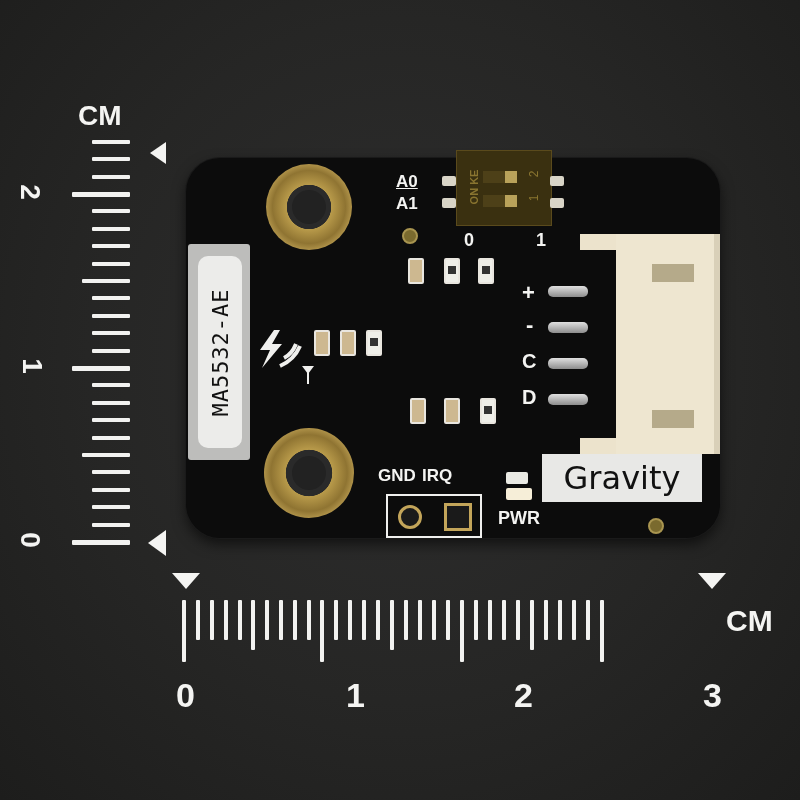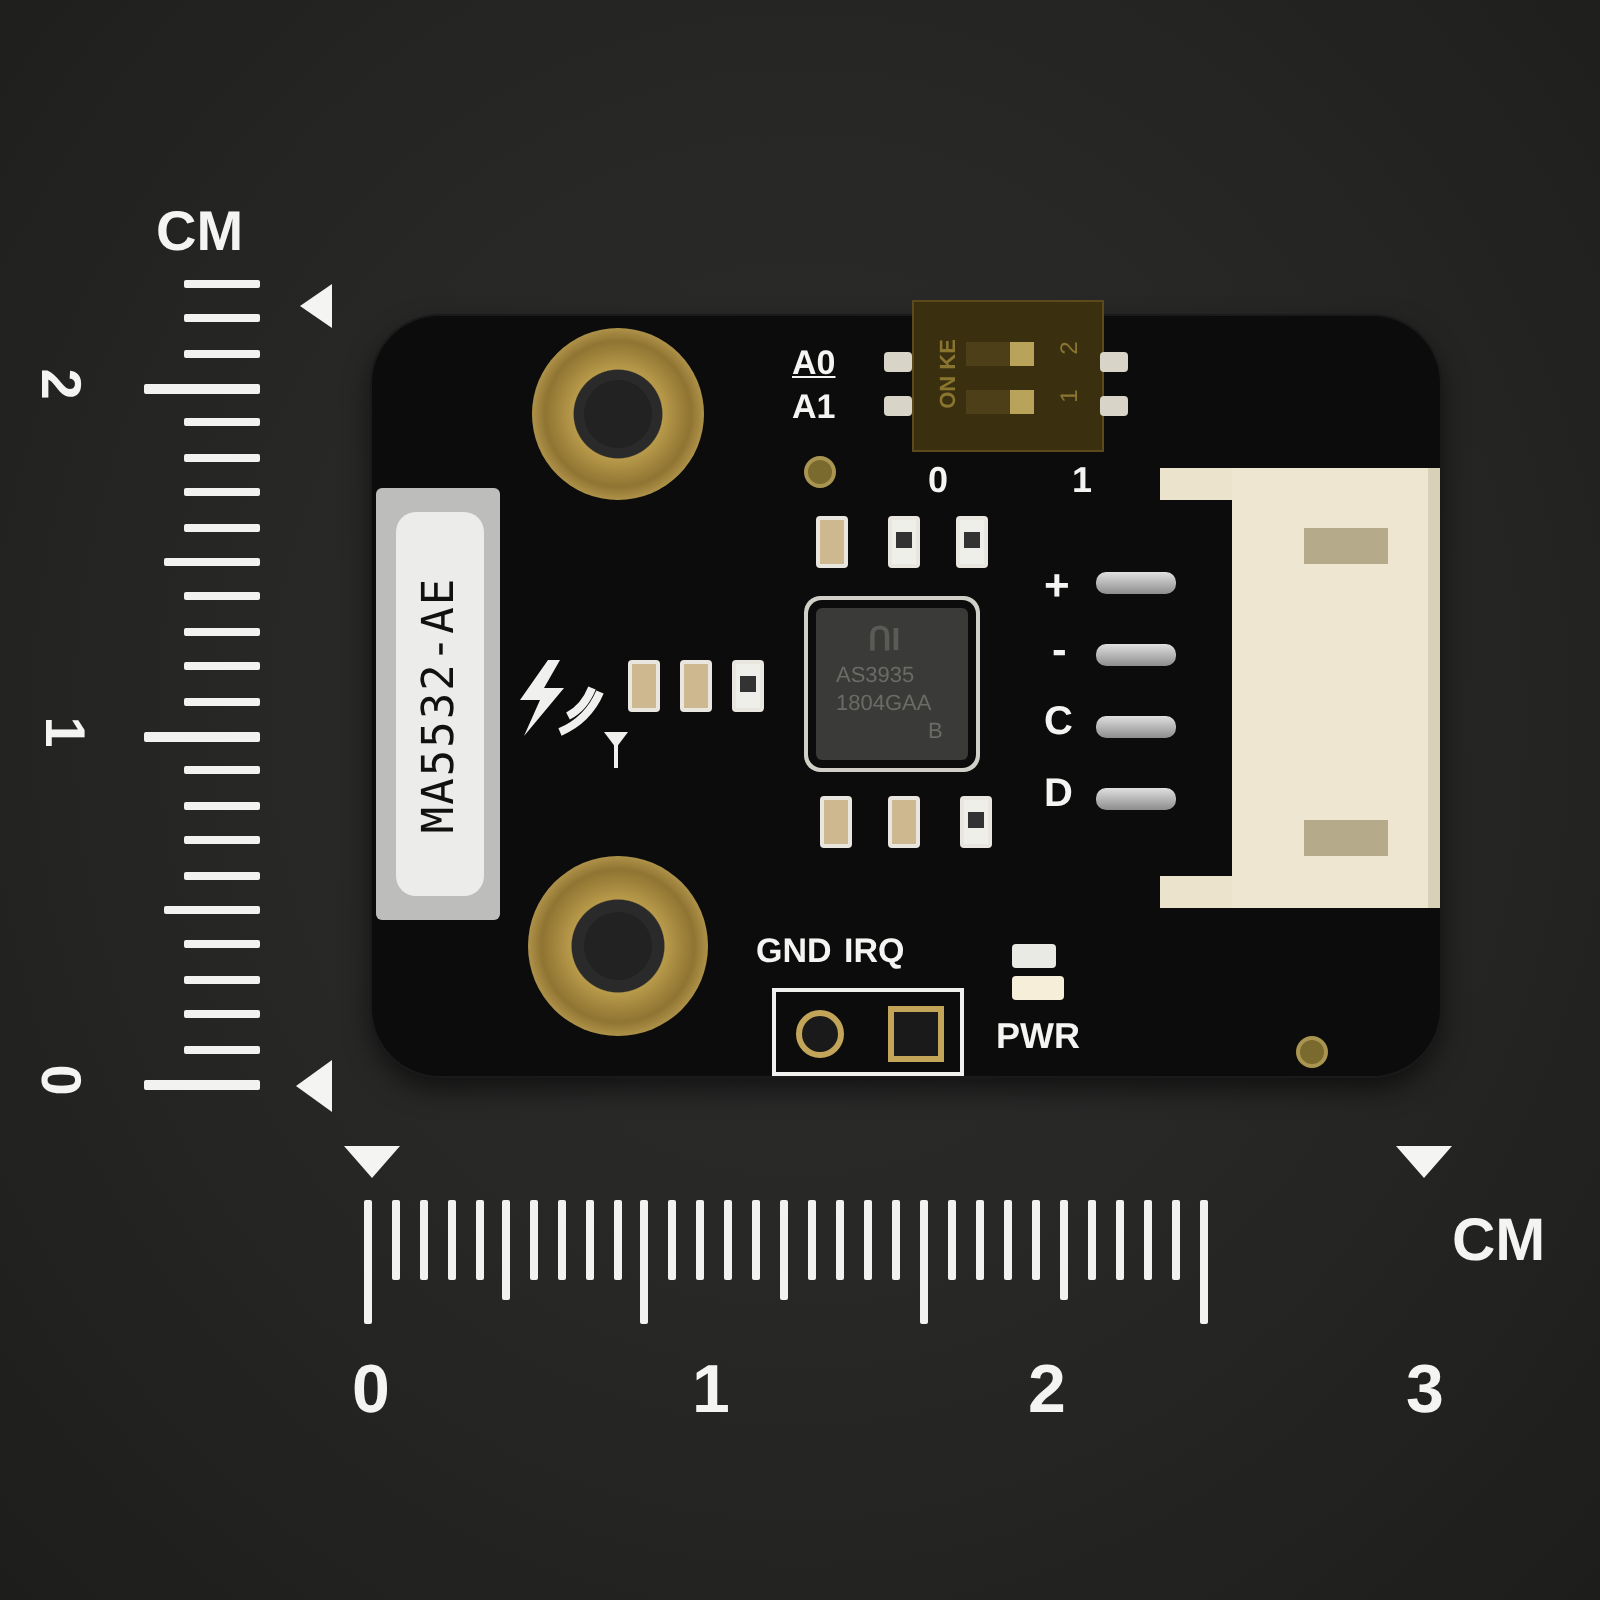--- a/index.html
+++ b/index.html
@@ -169,26 +169,20 @@
   <div class="pad" style="left:364px;top:18px;"></div>
   <div class="pad" style="left:364px;top:40px;"></div>
   <div class="silk" style="left:278px;top:72px;font-size:18px;">0</div>
   <div class="silk" style="left:350px;top:72px;font-size:18px;">1</div>
 
 
   <div class="smd" style="left:222px;top:100px;"></div>
   <div class="smd res" style="left:258px;top:100px;"></div>
   <div class="smd res" style="left:292px;top:100px;"></div>
 
-  <div class="abs" style="left:222px;top:146px;width:76px;height:76px;background:#3a3a38;border-radius:3px;box-shadow:0 0 0 4px #0c0c0c, 0 0 0 6px #d0d0c8;">
-    <div style="position:absolute;left:26px;top:6px;font-size:16px;color:#5a5a56;font-weight:bold;">ꓵI</div>
-    <div style="position:absolute;left:10px;top:28px;font-size:11px;color:#6a6a66;">AS3935</div>
-    <div style="position:absolute;left:10px;top:42px;font-size:11px;color:#6a6a66;">1804GAA</div>
-    <div style="position:absolute;left:56px;top:56px;font-size:11px;color:#6a6a66;">B</div>
-  </div>
 
   <div class="smd" style="left:224px;top:240px;"></div>
   <div class="smd" style="left:258px;top:240px;"></div>
   <div class="smd res" style="left:294px;top:240px;"></div>
 
   <div class="silk" style="left:336px;top:122px;font-size:22px;">+</div>
   <div class="silk" style="left:340px;top:154px;font-size:22px;">-</div>
   <div class="silk" style="left:336px;top:192px;font-size:20px;">C</div>
   <div class="silk" style="left:336px;top:228px;font-size:20px;">D</div>
 
@@ -209,15 +203,16 @@
   <div class="silk" style="left:236px;top:308px;font-size:17px;">IRQ</div>
   <div class="abs" style="left:200px;top:336px;width:92px;height:40px;border:2px solid #f0f0ee;">
     <div class="abs" style="left:10px;top:9px;width:18px;height:18px;border-radius:50%;border:3px solid #c3a55a;background:#1a1a1a;"></div>
     <div class="abs" style="left:56px;top:7px;width:22px;height:22px;border:3px solid #c3a55a;background:#1a1a1a;"></div>
   </div>
 
   <div class="abs" style="left:320px;top:314px;width:22px;height:12px;background:#eaeae4;border-radius:2px;"></div>
   <div class="abs" style="left:320px;top:330px;width:26px;height:12px;background:#f6eed8;border-radius:2px;"></div>
   <div class="silk" style="left:312px;top:350px;font-size:18px;">PWR</div>
 
+  <div class="label-box" style="left:356px;top:296px;width:160px;height:48px;font-size:32px;font-weight:normal;font-family:'DejaVu Sans',sans-serif;">Gravity</div>
 
   <div class="abs" style="left:462px;top:360px;width:12px;height:12px;border-radius:50%;background:#7a6a2e;border:2px solid #a99550;"></div>
 </div>
 
 </body></html>

